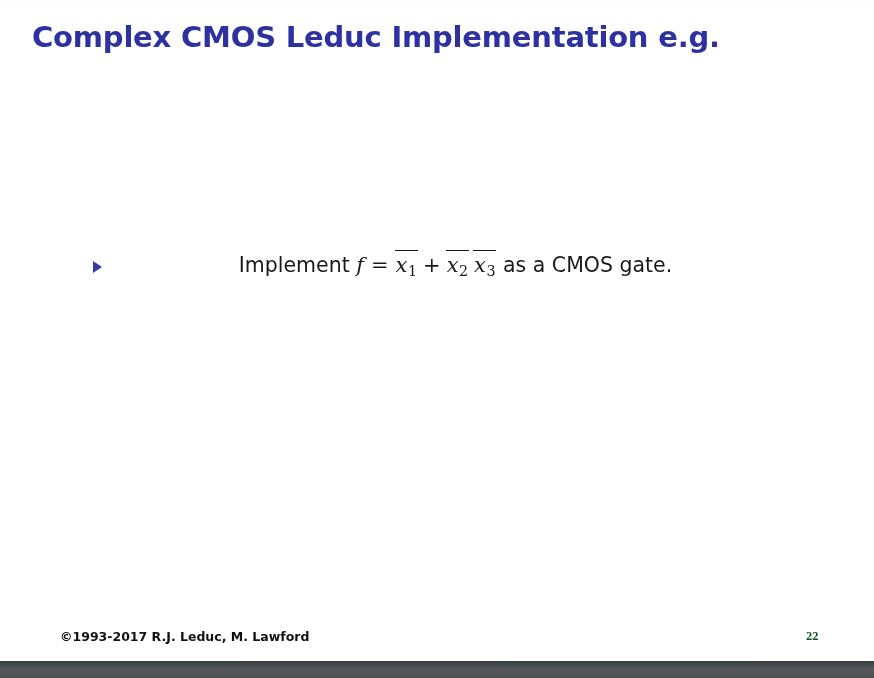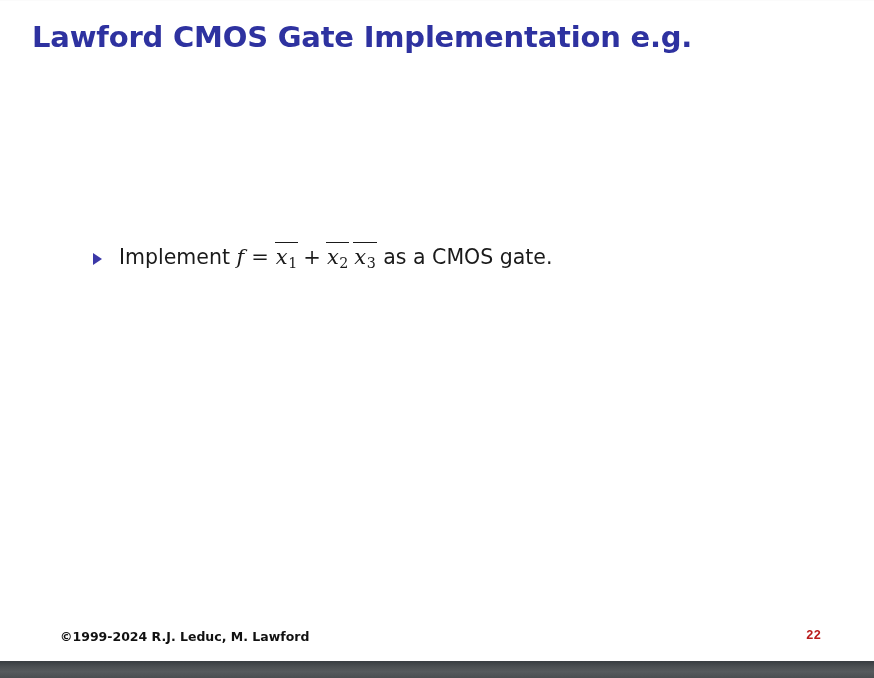--- a/index.html
+++ b/index.html
@@ -24,22 +24,23 @@
     font-family: "DejaVu Sans", sans-serif;
     font-weight: bold;
     font-size: 29px;
     letter-spacing: -0.2px;
     color: #2e32a0;
     white-space: nowrap;
   }
   .content {
     position: absolute;
     left: 92px;
-    top: 244px;
+    top: 252px;
     width: 700px;
+    text-align: center;
   }
   .bullet-row {
     display: flex;
     align-items: flex-start;
     margin-bottom: 38px;
     font-family: "DejaVu Sans", sans-serif;
     font-size: 20.5px;
     color: #1a1a1a;
     line-height: 1.25;
   }
@@ -115,24 +116,24 @@
     font-family: "DejaVu Sans", sans-serif;
     font-weight: bold;
     font-size: 12.5px;
     color: #111111;
     white-space: nowrap;
   }
   .footer-right {
     position: absolute;
     left: 806px;
     top: 629px;
-    font-family: Liberation Mono, monospace;
+    font-family: Liberation Serif, serif;
     font-weight: bold;
     font-size: 12.5px;
-    color: #b91c1c;
+    color: #14532d;
   }
   .bottom-bar {
     position: absolute;
     left: 0;
     right: 0;
     top: 661px;
     height: 17px;
     background: linear-gradient(to bottom, #383d41 0%, #4c5053 35%, #565a5d 62%, #4a4e51 100%);
   }
   .top-hairline {
@@ -142,31 +143,31 @@
     background: #fbfbfb;
   }
 </style>
 </head>
 <body>
 
 <div class="slide">
 
   <div class="top-hairline"></div>
 
-  <div class="slide-title">Lawford CMOS Gate Implementation e.g.</div>
+  <div class="slide-title">Complex CMOS Leduc Implementation e.g.</div>
 
   <div class="content">
 
     <div class="bullet-row">
       <span class="bullet-marker"></span>
       <span class="bullet-text"><span>Implement&nbsp;</span><span class="math"><span class="fvar">f</span><span class="eq">=</span><span class="ovl"><span>x</span><sub>1</sub></span><span class="op">+</span><span class="ovl"><span>x</span><sub>2</sub></span><span class="ovl"><span>x</span><sub>3</sub></span></span><span>&nbsp;as a CMOS gate.</span></span>
     </div>
 
 
   </div>
 
-  <div class="footer-left">©1999-2024 R.J. Leduc, M. Lawford</div>
+  <div class="footer-left">©1993-2017 R.J. Leduc, M. Lawford</div>
 
   <div class="footer-right">22</div>
 
   <div class="bottom-bar"></div>
 
 </div>
 
 </body></html>

